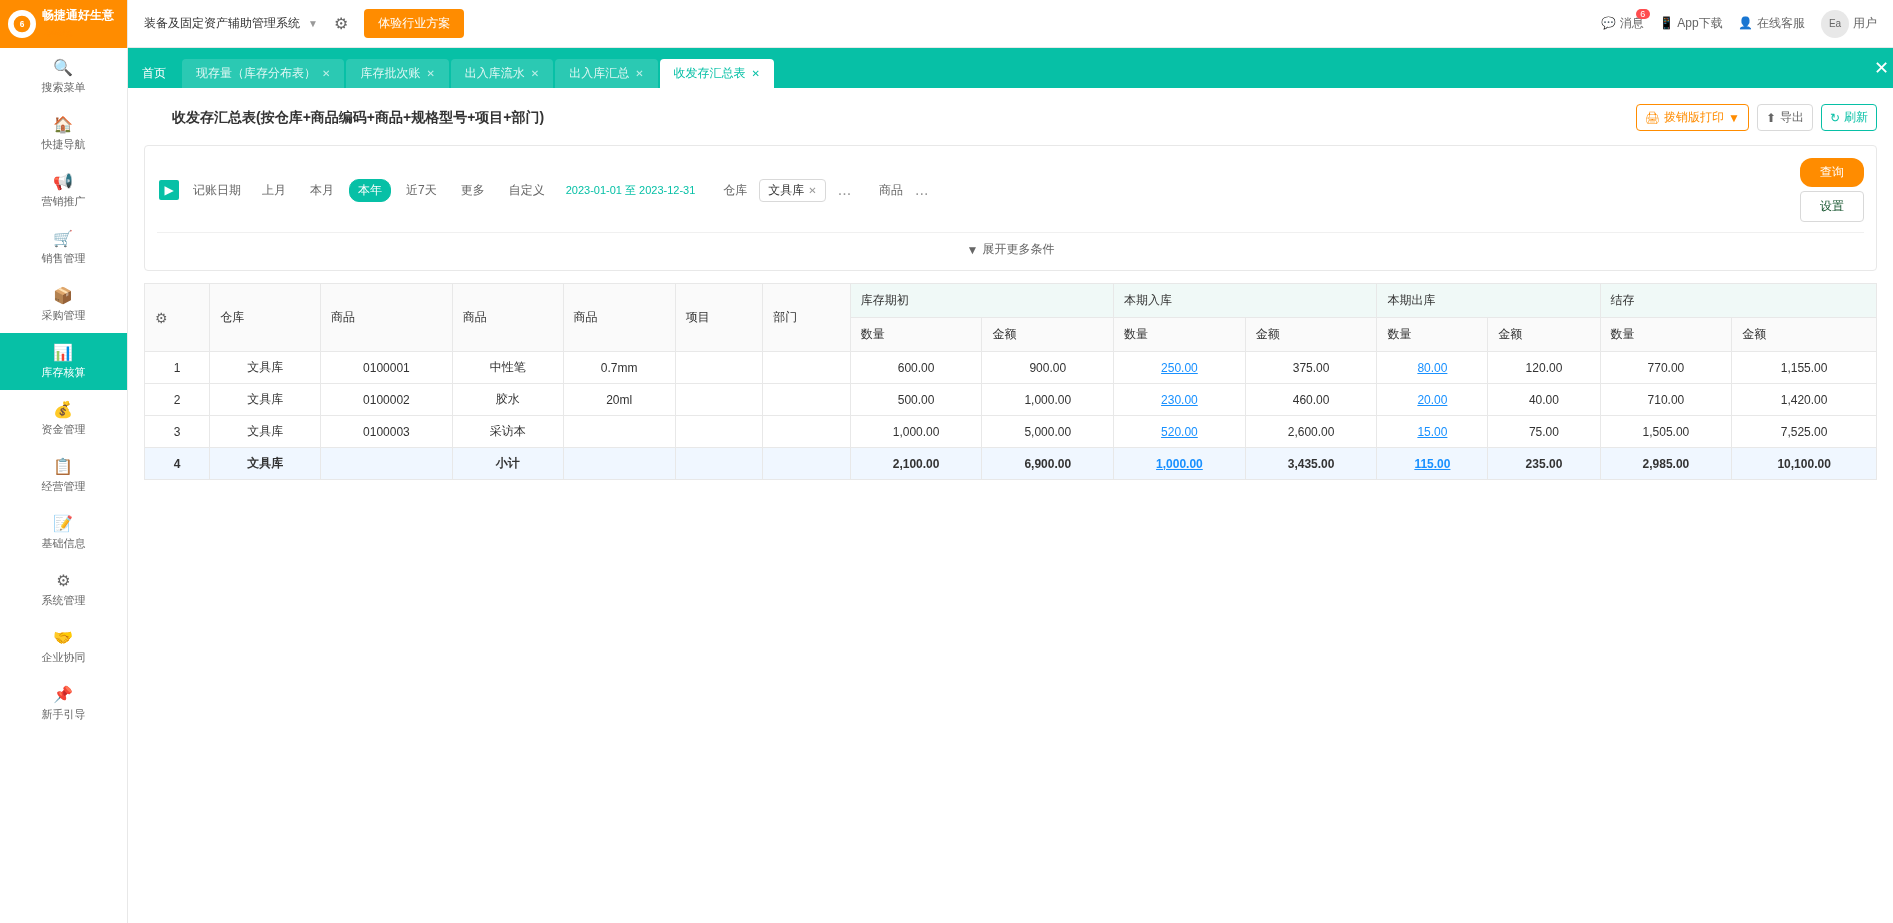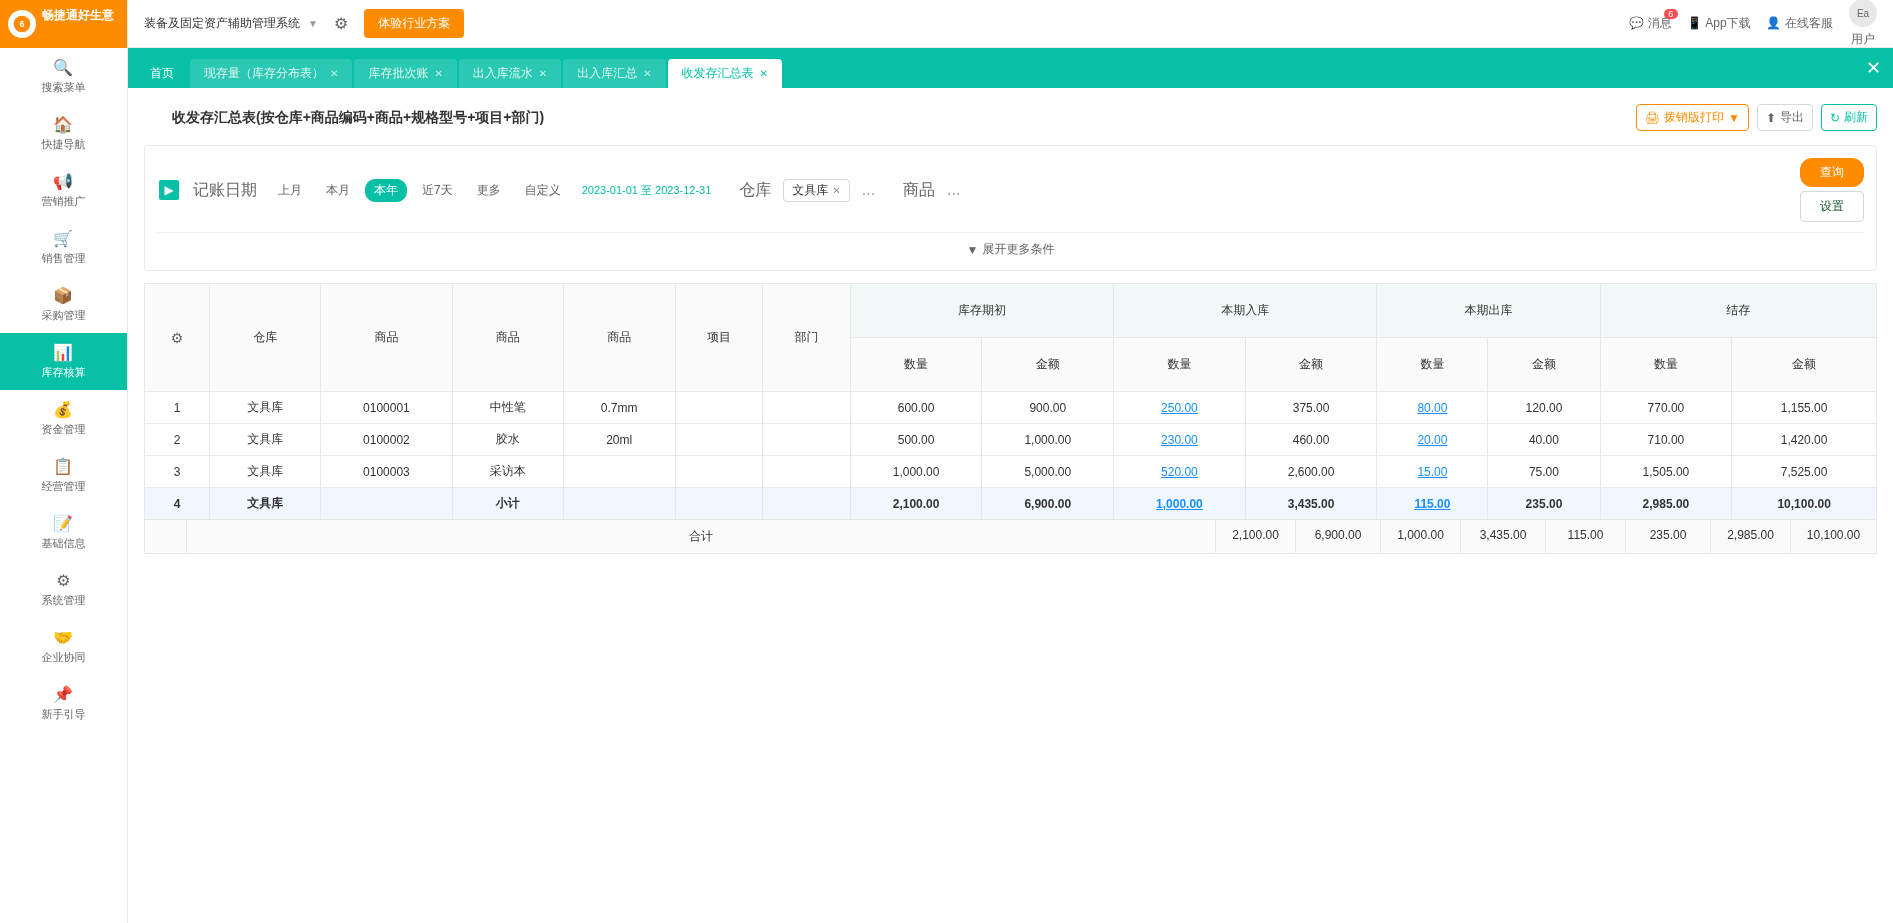--- a/index.html
+++ b/index.html
@@ -24,21 +24,21 @@
     .top-header { background: #fff; height: 48px; display: flex; align-items: center; padding: 0 16px; border-bottom: 1px solid #e8e8e8; gap: 16px; }
     .system-title { display: flex; align-items: center; gap: 8px; }
     .experience-btn { background: #ff8c00; color: #fff; border: none; padding: 6px 14px; border-radius: 4px; cursor: pointer; font-size: 12px; }
     .gear-btn { background: none; border: none; cursor: pointer; color: #666; font-size: 16px; }
     .top-actions { display: flex; align-items: center; gap: 16px; color: #666; font-size: 12px; }
     .notification-wrapper { position: relative; cursor: pointer; }
     .notification-badge { position: absolute; top: -6px; right: -6px; background: #ff4d4f; color: #fff; border-radius: 8px; font-size: 9px; padding: 0 3px; min-width: 14px; text-align: center; }
     .user-avatar { width: 28px; height: 28px; background: #e8e8e8; border-radius: 50%; display: inline-flex; align-items: center; justify-content: center; font-size: 10px; color: #666; }
 
     
-    .tab-bar { background: #07c0a6; display: flex; align-items: center; height: 40px; padding: 0 8px; gap: 2px; }
+    .tab-bar { background: #07c0a6; display: flex; align-items: center; height: 40px; padding: 0 0; gap: 2px; }
     .tab { display: flex; align-items: center; gap: 4px; padding: 6px 14px; border-radius: 4px 4px 0 0; cursor: pointer; font-size: 12px; color: rgba(255,255,255,0.85); background: rgba(255,255,255,0.15); }
     .tab:first-child { background: none; color: #fff; }
     .tab.active { background: #fff; color: #07c0a6; font-weight: 500; }
     .tab .close-icon { font-size: 10px; color: rgba(255,255,255,0.7); cursor: pointer; margin-left: 2px; }
     .tab.active .close-icon { color: #07c0a6; }
     .tab-close-all { color: #fff; font-size: 18px; cursor: pointer; padding: 4px; }
 
     
     .content { flex: 1; overflow-y: auto; background: #f5f5f5; }
     .page-content { background: #fff; margin: 0; padding: 16px; min-height: 100%; }
@@ -47,36 +47,36 @@
     .page-title-actions { display: flex; gap: 8px; }
     .title-btn { display: flex; align-items: center; gap: 4px; color: #666; font-size: 12px; cursor: pointer; padding: 4px 8px; border: 1px solid #d9d9d9; border-radius: 4px; background: #fff; }
     .title-btn-primary { color: #ff8c00; border-color: #ff8c00; }
     .refresh-btn { color: #07c0a6; border-color: #07c0a6; }
 
     
     .filter-bar { border: 1px solid #e8e8e8; border-radius: 4px; padding: 12px; margin-bottom: 12px; display: flex; flex-direction: column; gap: 10px; }
     .filter-row { display: flex; align-items: center; gap: 12px; }
     .filter-expand-btn { background: none; border: none; cursor: pointer; padding: 2px; }
     .filter-expand-icon { width: 20px; height: 20px; background: #07c0a6; color: #fff; display: flex; align-items: center; justify-content: center; border-radius: 2px; font-size: 12px; }
-    .filter-label { color: #666; font-size: 16px; white-space: nowrap; }
+    .filter-label { color: #666; font-size: 12px; white-space: nowrap; }
     .date-filters { display: flex; align-items: center; gap: 6px; }
     .date-btn { padding: 2px 8px; border-radius: 3px; cursor: pointer; font-size: 12px; border: 1px solid transparent; color: #666; background: none; }
     .date-btn.active { background: #07c0a6; color: #fff; border-color: #07c0a6; border-radius: 10px; }
     .date-range { font-size: 11px; color: #07c0a6; }
     .warehouse-tag { display: flex; align-items: center; gap: 4px; background: #fff; border: 1px solid #d9d9d9; border-radius: 4px; padding: 2px 8px; font-size: 12px; }
     .warehouse-tag .remove { cursor: pointer; color: #999; font-size: 10px; }
     .more-btn { color: #999; cursor: pointer; font-size: 16px; }
     .expand-more-row { display: flex; justify-content: center; align-items: center; gap: 4px; color: #666; font-size: 12px; cursor: pointer; border-top: 1px solid #f0f0f0; padding-top: 8px; }
     .query-btn { background: #ff8c00; color: #fff; border: none; padding: 6px 20px; border-radius: 12px; cursor: pointer; font-size: 12px; white-space: nowrap; }
     .setting-btn { background: none; border: 1px solid #d9d9d9; padding: 6px 12px; border-radius: 4px; cursor: pointer; font-size: 12px; color: #14532d; }
 
     
     .table-wrapper { overflow-x: auto; }
     table { width: 100%; border-collapse: collapse; font-size: 12px; }
-    thead tr th { background: #fafafa; border: 1px solid #e8e8e8; padding: 18px 10px; text-align: center; font-weight: 500; color: #333; white-space: nowrap; }
+    thead tr th { background: #fafafa; border: 1px solid #e8e8e8; padding: 8px 10px; text-align: left; font-weight: 500; color: #333; white-space: nowrap; }
     thead tr th.group-header { background: #f0f9f7; }
     tbody tr td { border: 1px solid #e8e8e8; padding: 7px 10px; text-align: center; color: #333; }
     tbody tr.subtotal td { background: #f0f7ff; font-weight: bold; }
     .link-cell { color: #1890ff; text-decoration: underline; cursor: pointer; }
     .settings-icon { color: #666; cursor: pointer; font-size: 14px; }
   </style>
 </head>
 <body>
 
 <div class="sidebar">
@@ -162,21 +162,21 @@
         <span>消息</span>
       </div>
       <div>
         <span>📱</span>
         <span>App下载</span>
       </div>
       <div>
         <span>👤</span>
         <span>在线客服</span>
       </div>
-      <div style="display:flex;align-items:center;gap:4px;flex-direction:column;">
+      <div style="display:flex;align-items:center;gap:4px;">
         <div class="user-avatar">Ea</div>
         <span>用户</span>
       </div>
     </div>
   </div>
 
   <div class="tab-bar">
     <div id="tabs-container" style="display:flex;gap:2px;align-items:flex-end;height:100%;">
         <div class="tab">
           <span>首页</span>
@@ -358,29 +358,17 @@
                 <td class="link-cell" style="font-weight: bold;">1,000.00</td>
                 <td style="font-weight: bold;">3,435.00</td>
                 <td class="link-cell" style="font-weight: bold;">115.00</td>
                 <td style="font-weight: bold;">235.00</td>
                 <td style="font-weight: bold;">2,985.00</td>
                 <td style="font-weight: bold;">10,100.00</td>
               </tr>
             </tbody>
         </table>
 
-        <div style="display:flex; background:#fafafa; border:1px solid #e8e8e8; border-top:none; font-size:12px; font-weight:500;">
-          <div style="width:42px;padding:8px;text-align:center;border-right:1px solid #e8e8e8;"></div>
-          <div style="flex:1;padding:8px;text-align:center;border-right:1px solid #e8e8e8;">合计</div>
-          <div style="width:80px;padding:8px;text-align:center;border-right:1px solid #e8e8e8;">2,100.00</div>
-          <div style="width:85px;padding:8px;text-align:center;border-right:1px solid #e8e8e8;">6,900.00</div>
-          <div style="width:80px;padding:8px;text-align:center;border-right:1px solid #e8e8e8;">1,000.00</div>
-          <div style="width:85px;padding:8px;text-align:center;border-right:1px solid #e8e8e8;">3,435.00</div>
-          <div style="width:80px;padding:8px;text-align:center;border-right:1px solid #e8e8e8;">115.00</div>
-          <div style="width:85px;padding:8px;text-align:center;border-right:1px solid #e8e8e8;">235.00</div>
-          <div style="width:80px;padding:8px;text-align:center;border-right:1px solid #e8e8e8;">2,985.00</div>
-          <div style="width:85px;padding:8px;text-align:center;">10,100.00</div>
-        </div>
       </div>
 
     </div>
   </div>
 </div>
 
 </body></html>

